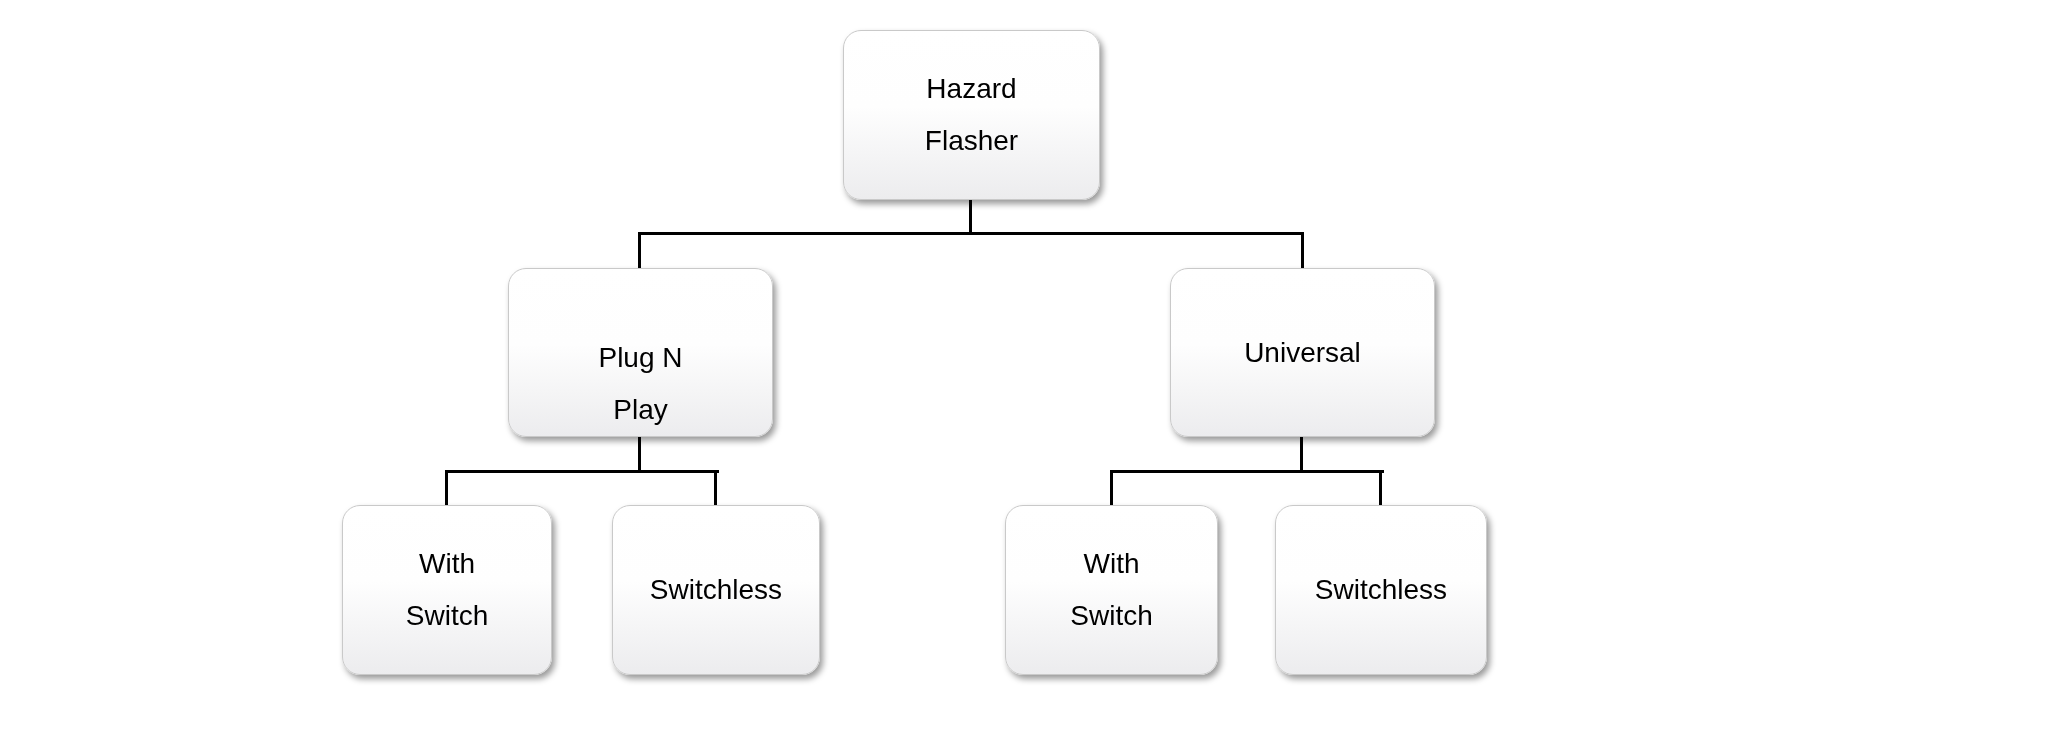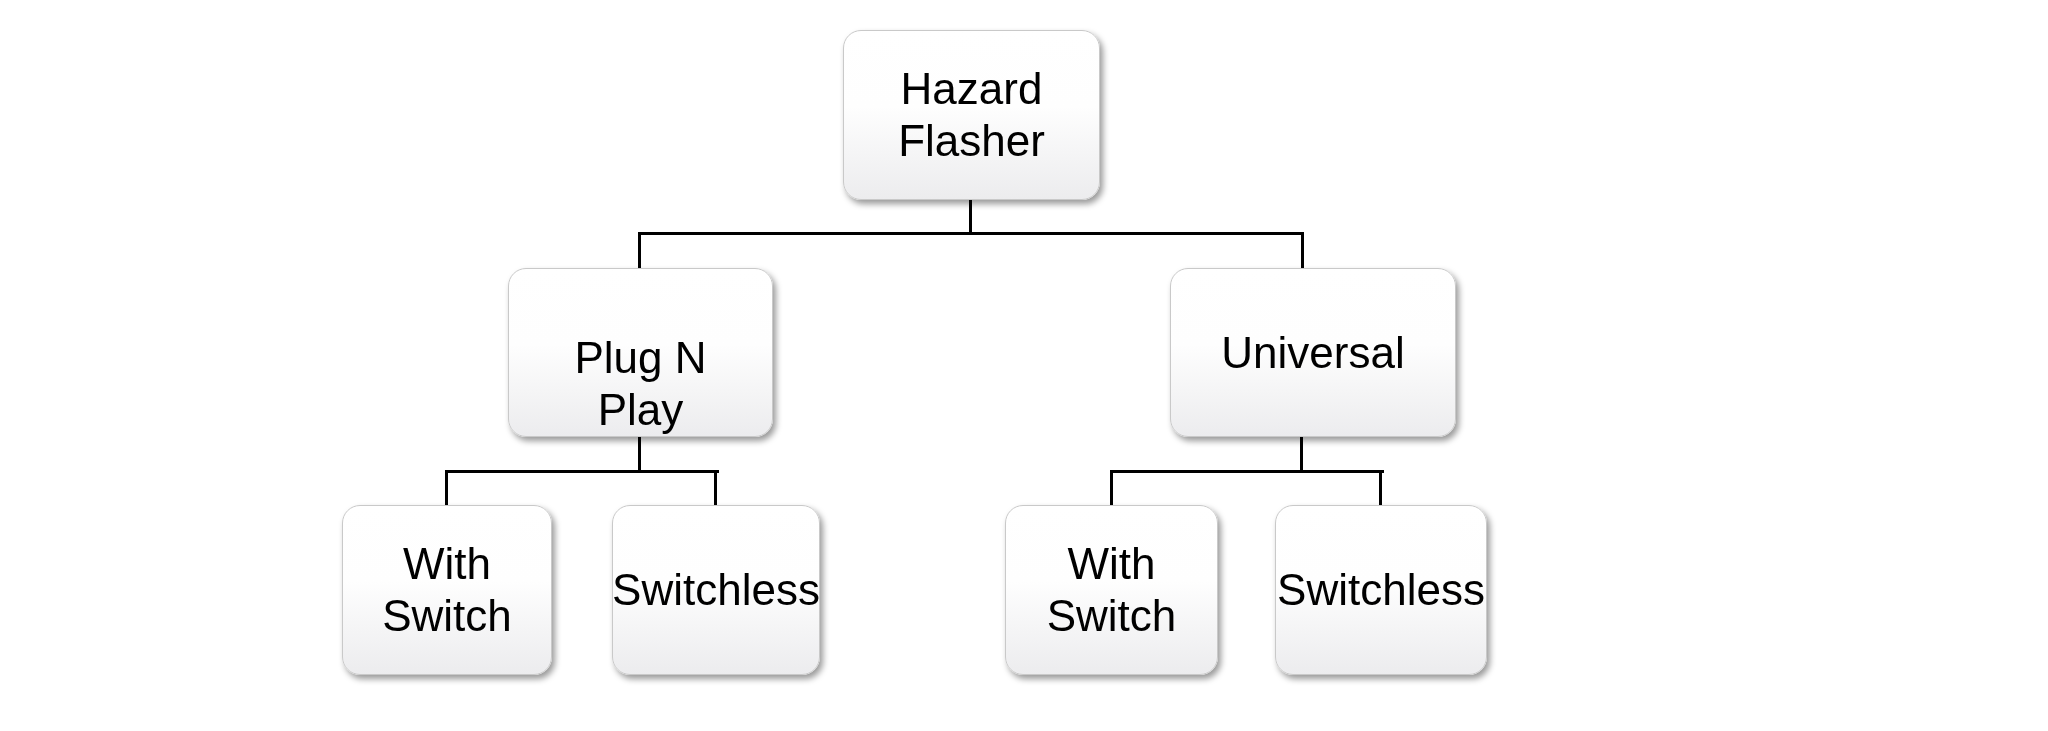--- a/index.html
+++ b/index.html
@@ -23,38 +23,38 @@
     background: linear-gradient(180deg, #ffffff 0%, #fefefe 45%, #ececee 100%);
     box-shadow: 3px 4px 6px rgba(0,0,0,0.40);
     display: flex;
     align-items: center;
     justify-content: center;
   }
   .node-label {
     white-space: pre-line;
     text-align: center;
     color: #000000;
-    font-size: 44px;
+    font-size: 28px;
     line-height: 52px;
   }
   .line-v {
     position: absolute;
     width: 3px;
     background: #000000;
   }
   .line-h {
     position: absolute;
     height: 3px;
     background: #000000;
   }
 
   
   #node-root        { left: 843px;  top: 30px;  width: 257px; height: 170px; }
   #node-plug        { left: 508px;  top: 268px; width: 265px; height: 169px; align-items: flex-end; }
-  #node-universal   { left: 1170px; top: 268px; width: 286px; height: 169px; }
+  #node-universal   { left: 1170px; top: 268px; width: 265px; height: 169px; }
   #node-plug-with   { left: 342px;  top: 505px; width: 210px; height: 170px; }
   #node-plug-less   { left: 612px;  top: 505px; width: 208px; height: 170px; }
   #node-uni-with    { left: 1005px; top: 505px; width: 213px; height: 170px; }
   #node-uni-less    { left: 1275px; top: 505px; width: 212px; height: 170px; }
 
   
   #c-root-stub      { left: 969px;  top: 200px; height: 34px; }
   #c-bus1           { left: 638px;  top: 232px; width: 666px; }
   #c-drop-plug      { left: 638px;  top: 232px; height: 37px; }
   #c-drop-universal { left: 1301px; top: 232px; height: 37px; }

